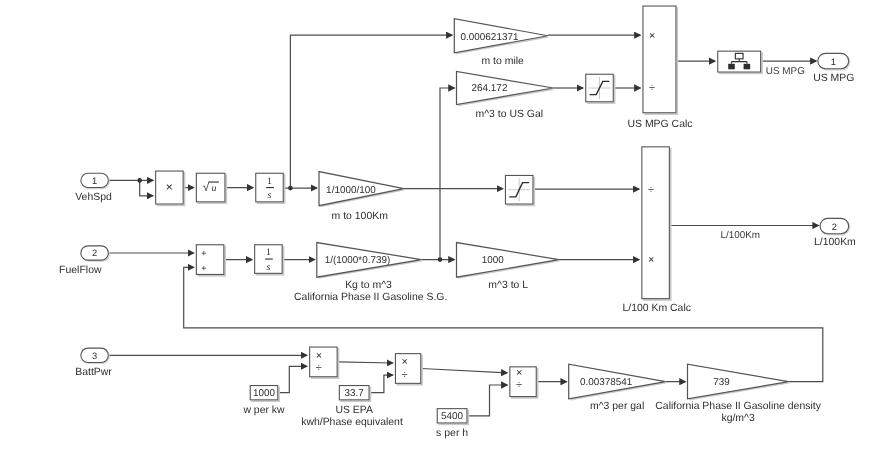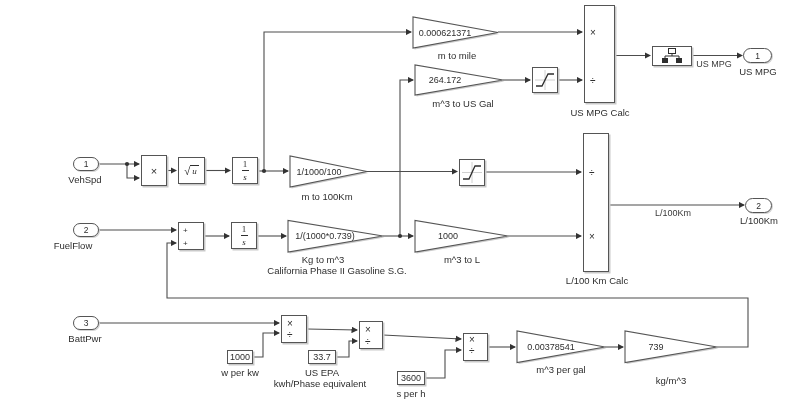--- a/index.html
+++ b/index.html
@@ -202,36 +202,37 @@
     <span class="isym" style="top:17px">÷</span>
   </div>
 
   <div class="blk" style="left:212px;top:350px;width:26px;height:14px">
     <div class="center" style="font-size:9px">1000</div>
   </div>
   <div class="blk" style="left:293px;top:350px;width:28px;height:14px">
     <div class="center" style="font-size:9px">33.7</div>
   </div>
   <div class="blk" style="left:382px;top:371px;width:28px;height:14px">
-    <div class="center" style="font-size:9px">3600</div>
+    <div class="center" style="font-size:9px">5400</div>
   </div>
 
   <span class="lbl" style="left:70px;top:174px">VehSpd</span>
   <span class="lbl" style="left:58px;top:240px">FuelFlow</span>
   <span class="lbl" style="left:70px;top:333px">BattPwr</span>
   <span class="lbl" style="left:743px;top:66px">US MPG</span>
   <span class="lbl" style="left:744px;top:215px">L/100Km</span>
 
   <span class="lbl" style="left:442px;top:50px">m to mile</span>
   <span class="lbl" style="left:448px;top:98px">m^3 to US Gal</span>
   <span class="lbl" style="left:312px;top:191px">m to 100Km</span>
-  <span class="lbl" style="left:308px;top:254px">Kg to m^3</span>
+  <span class="lbl" style="left:320px;top:254px">Kg to m^3</span>
   <span class="lbl" style="left:322px;top:265px">California Phase II Gasoline S.G.</span>
   <span class="lbl" style="left:447px;top:254px">m^3 to L</span>
   <span class="lbl" style="left:546px;top:364px">m^3 per gal</span>
+  <span class="lbl" style="left:656px;top:364px">California Phase II Gasoline density</span>
   <span class="lbl" style="left:656px;top:375px">kg/m^3</span>
 
   <span class="lbl" style="left:585px;top:107px">US MPG Calc</span>
   <span class="lbl" style="left:582px;top:275px">L/100 Km Calc</span>
 
   <span class="lbl" style="left:225px;top:367px">w per kw</span>
   <span class="lbl" style="left:307px;top:367px">US EPA</span>
   <span class="lbl" style="left:305px;top:378px">kwh/Phase equivalent</span>
   <span class="lbl" style="left:396px;top:388px">s per h</span>
 

